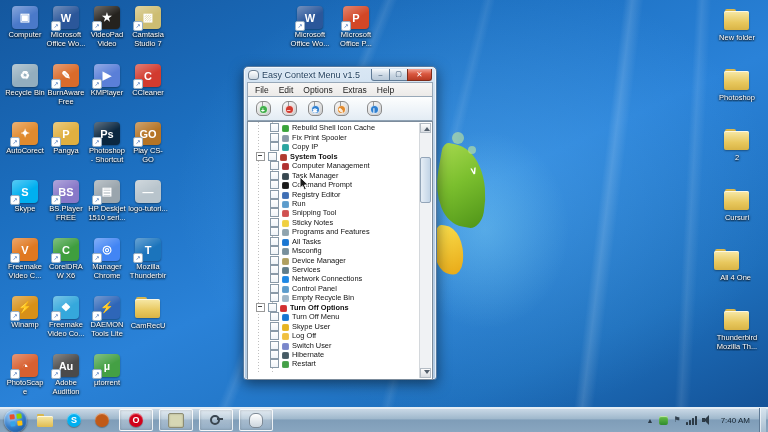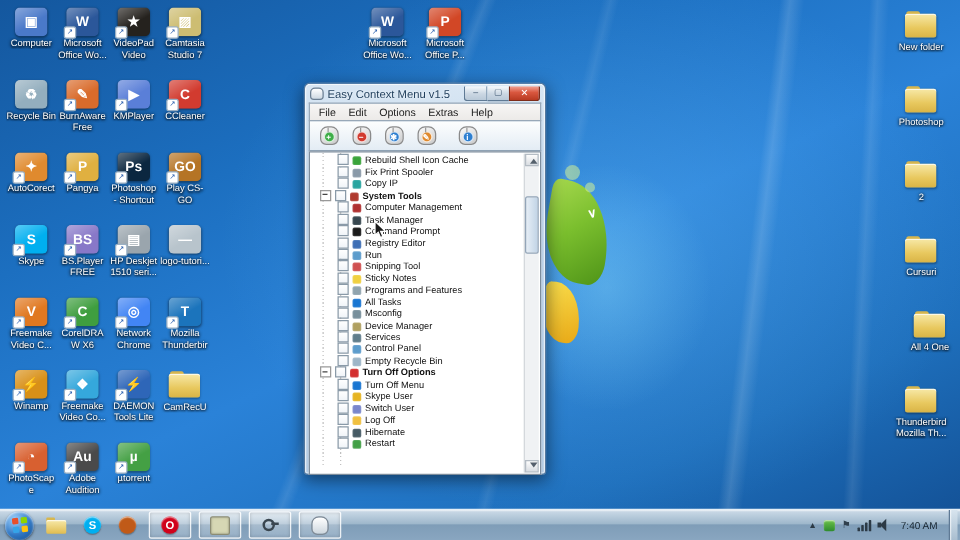--- a/index.html
+++ b/index.html
@@ -274,21 +274,21 @@
         <div class="appic" style="background-color: rgb(63, 158, 63);">C</div>
         <span class="shortcut-badge">↗</span>
       </div>
       <div class="dlabel">CorelDRAW X6</div>
     </div>
     <div class="dcell" style="left: 87px; top: 238px; width: 40px;">
       <div class="art">
         <div class="appic" style="background-color: rgb(66, 133, 244);">◎</div>
         <span class="shortcut-badge">↗</span>
       </div>
-      <div class="dlabel">Network Chrome</div>
+      <div class="dlabel">Manager Chrome</div>
     </div>
     <div class="dcell" style="left: 128px; top: 238px; width: 40px;">
       <div class="art">
         <div class="appic" style="background-color: rgb(27, 116, 188);">T</div>
         <span class="shortcut-badge">↗</span>
       </div>
       <div class="dlabel">Mozilla Thunderbird</div>
     </div>
     <div class="dcell" style="left: 5px; top: 296px; width: 40px;">
       <div class="art">
@@ -384,21 +384,21 @@
     </div>
     <div class="dcell" style="left: 713px; top: 188px; width: 48px;">
       <div class="art">
         <div class="folderic">
           <div class="back"></div>
           <div class="body"></div>
         </div>
       </div>
       <div class="dlabel">Cursuri</div>
     </div>
-    <div class="dcell" style="left: 720px; top: 248px; width: 48px;">
+    <div class="dcell" style="left: 703px; top: 248px; width: 48px; text-align: right;">
       <div class="art">
         <div class="folderic">
           <div class="back"></div>
           <div class="body"></div>
         </div>
       </div>
       <div class="dlabel">All 4 One</div>
     </div>
     <div class="dcell" style="left: 713px; top: 308px; width: 48px;">
       <div class="art">
@@ -535,20 +535,25 @@
           <span class="ticon" style="background: rgb(176, 160, 96);"></span>
           <span class="tlabel">Device Manager</span>
         </div>
         <div class="trow item">
           <span class="cb"></span>
           <span class="ticon" style="background: rgb(96, 125, 139);"></span>
           <span class="tlabel">Services</span>
         </div>
         <div class="trow item">
           <span class="cb"></span>
+          <span class="ticon" style="background: rgb(30, 136, 229);"></span>
+          <span class="tlabel">Network Connections</span>
+        </div>
+        <div class="trow item">
+          <span class="cb"></span>
           <span class="ticon" style="background: rgb(92, 156, 204);"></span>
           <span class="tlabel">Control Panel</span>
         </div>
         <div class="trow item">
           <span class="cb"></span>
           <span class="ticon" style="background: rgb(158, 182, 200);"></span>
           <span class="tlabel">Empty Recycle Bin</span>
         </div>
         <div class="trow group">
           <span class="exp"></span>
@@ -561,27 +566,27 @@
           <span class="ticon" style="background: rgb(25, 118, 210);"></span>
           <span class="tlabel">Turn Off Menu</span>
         </div>
         <div class="trow item">
           <span class="cb"></span>
           <span class="ticon" style="background: rgb(230, 180, 34);"></span>
           <span class="tlabel">Skype User</span>
         </div>
         <div class="trow item">
           <span class="cb"></span>
+          <span class="ticon" style="background: rgb(240, 192, 64);"></span>
+          <span class="tlabel">Log Off</span>
+        </div>
+        <div class="trow item">
+          <span class="cb"></span>
           <span class="ticon" style="background: rgb(121, 134, 203);"></span>
           <span class="tlabel">Switch User</span>
-        </div>
-        <div class="trow item">
-          <span class="cb"></span>
-          <span class="ticon" style="background: rgb(240, 192, 64);"></span>
-          <span class="tlabel">Log Off</span>
         </div>
         <div class="trow item">
           <span class="cb"></span>
           <span class="ticon" style="background: rgb(69, 90, 100);"></span>
           <span class="tlabel">Hibernate</span>
         </div>
         <div class="trow item">
           <span class="cb"></span>
           <span class="ticon" style="background: rgb(67, 160, 71);"></span>
           <span class="tlabel">Restart</span>

